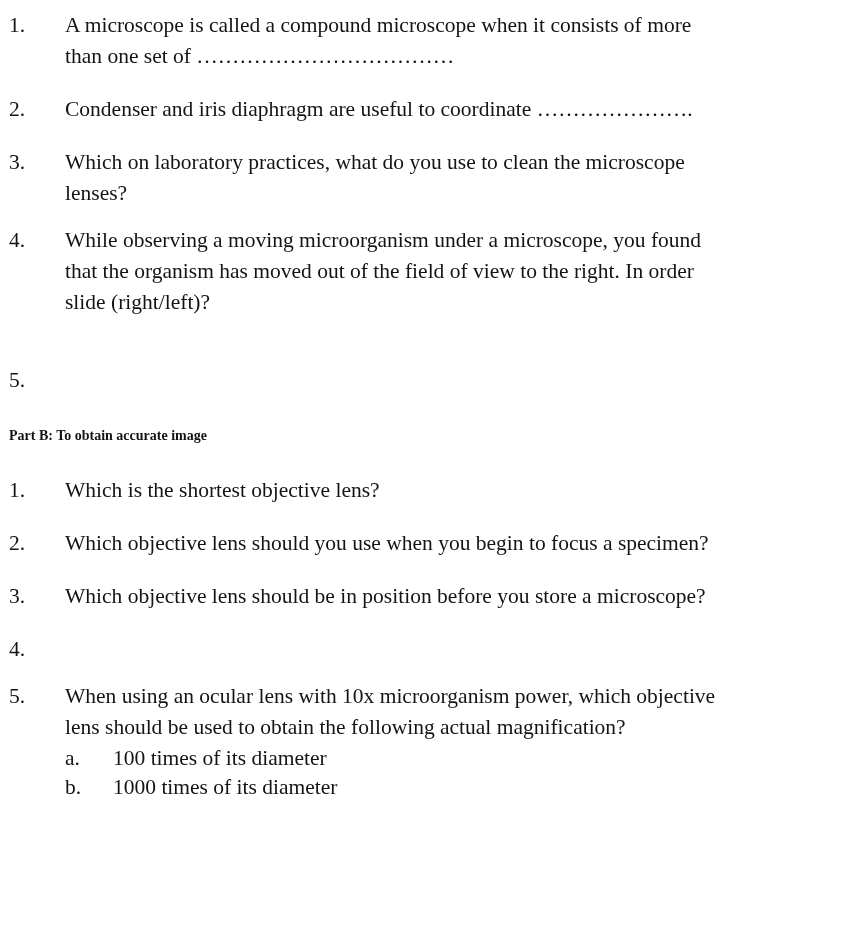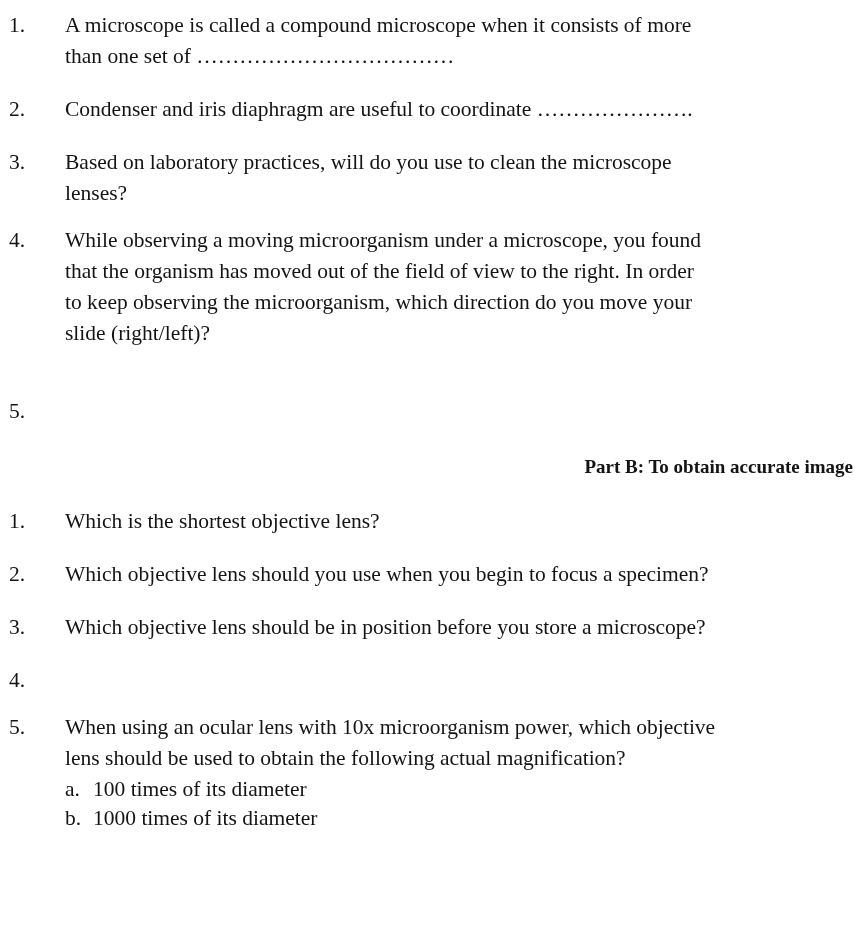--- a/index.html
+++ b/index.html
@@ -45,43 +45,43 @@
     font-size: 21.5px;
     line-height: 31px;
     max-width: 735px;
   }
   .q-line {
     white-space: pre-wrap;
   }
 
   
   .section-head {
-    font-size: 19px;
+    font-size: 14px;
     line-height: 31px;
     font-weight: bold;
     padding-left: 1px;
-    text-align: right;
   }
 
   
   .sub-list {
     margin-top: 1px;
   }
   .sub-item {
     display: flex;
     align-items: flex-start;
     font-size: 21.5px;
     line-height: 29px;
   }
   .sub-letter {
     flex: 0 0 auto;
     width: 28px;
   }
   .sub-text {
     flex: 1 1 auto;
+    margin-left: 20px;
   }
 
   
   .gap-sm { height: 16px; }
   .gap-md { height: 22px; }
   .gap-lg { height: 47px; }
   .gap-xl { height: 24px; }
 </style>
 </head>
 <body style="background: rgb(255, 255, 255); color: rgb(20, 20, 20);">
@@ -103,33 +103,32 @@
     <div class="q-body">
       <div class="q-line">Condenser and iris diaphragm are useful to coordinate ………………….</div>
     </div>
   </div>
 
   <div class="gap-md"></div>
 
   <div class="q-item">
     <div class="q-num">3.</div>
     <div class="q-body">
-      <div class="q-line">Based on laboratory practices, will do you use to clean the microscope</div>
+      <div class="q-line">Which on laboratory practices, what do you use to clean the microscope</div>
       <div class="q-line">lenses?</div>
     </div>
   </div>
 
   <div class="gap-sm"></div>
 
   <div class="q-item">
     <div class="q-num">4.</div>
     <div class="q-body">
       <div class="q-line">While observing a moving microorganism under a microscope, you found</div>
       <div class="q-line">that the organism has moved out of the field of view to the right. In order</div>
-      <div class="q-line">to keep observing the microorganism, which direction do you move your</div>
       <div class="q-line">slide (right/left)?</div>
     </div>
   </div>
 
   <div class="gap-lg"></div>
 
   <div class="q-item">
     <div class="q-num">5.</div>
   </div>
 

